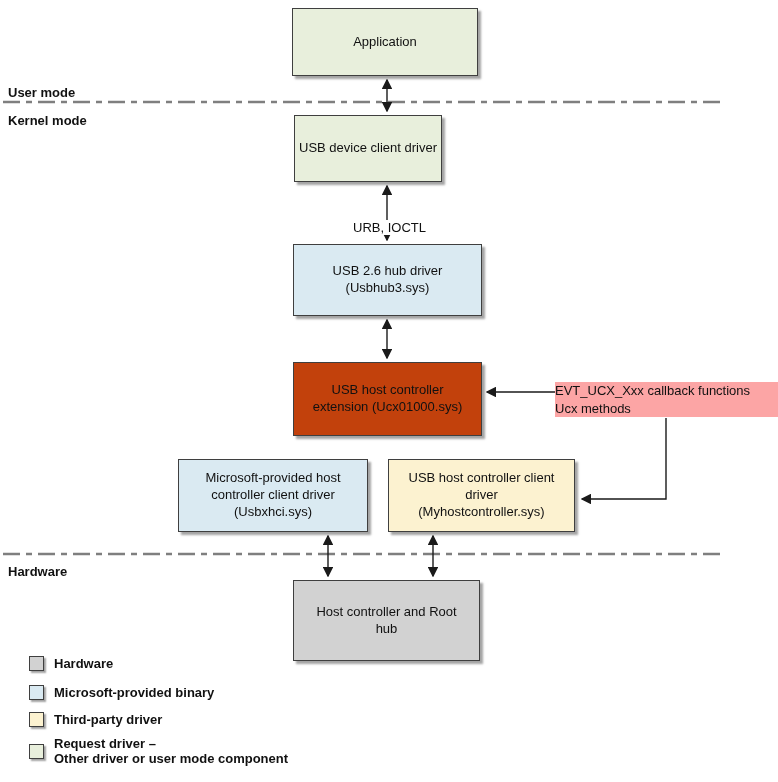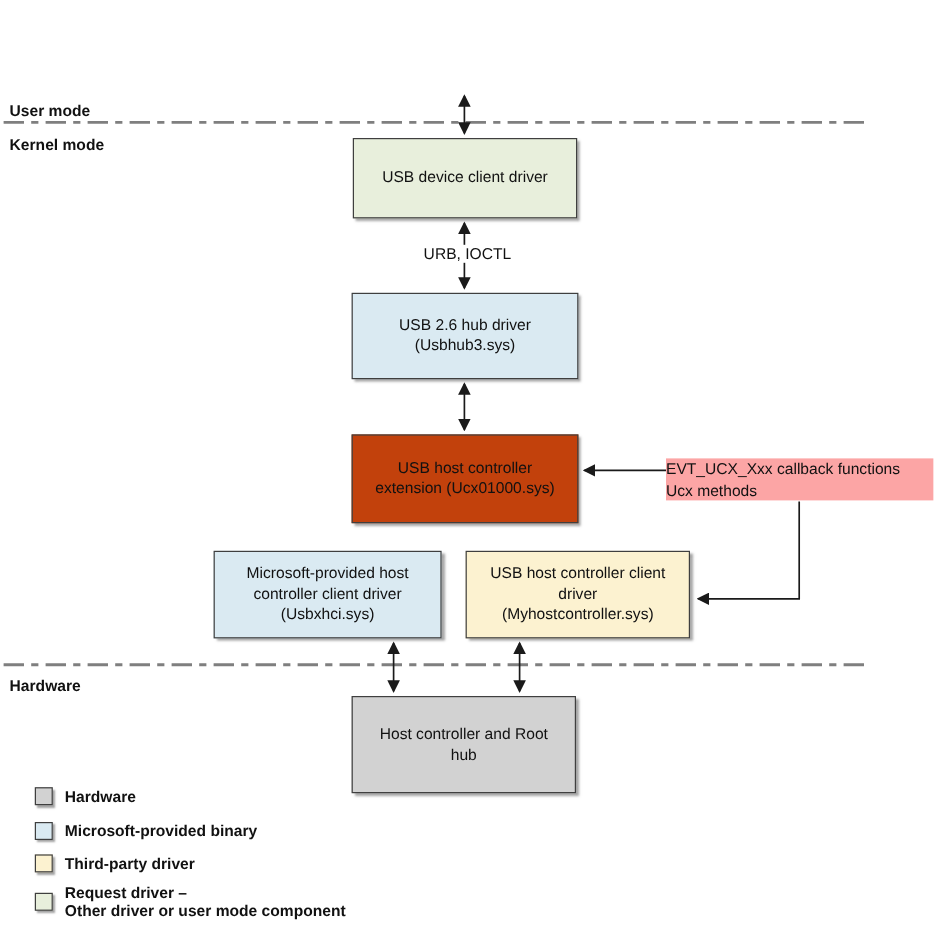--- a/index.html
+++ b/index.html
@@ -9,36 +9,39 @@
   }
   svg.overlay{position:absolute;left:0;top:0;pointer-events:none;z-index:5;}
   .box{
     position:absolute;display:flex;flex-direction:column;justify-content:center;align-items:center;
     border:1.4px solid #3f3f3f;box-shadow:2.5px 2.5px 2px rgba(90,90,90,.55);
     font-size:13px;line-height:1.3;text-align:center;z-index:2;box-sizing:border-box;
   }
   .box span{display:block;white-space:nowrap;}
   .seclabel{position:absolute;font-weight:bold;font-size:13px;z-index:6;}
   .annot{position:absolute;font-size:13px;z-index:6;}
-  .urb{background:#fff;text-align:center;padding:0 2px;}
+  .urb{background:#fff;text-align:center;padding:0 2px;margin-top:16px;}
   .evt{width:224px;line-height:1.35;background:#fca5a5;}
   .legend-row{position:absolute;display:flex;align-items:center;gap:10px;z-index:2;}
   .swatch{
     width:15px;height:15px;flex:0 0 auto;border:1.3px solid #3f3f3f;
     box-shadow:2px 2px 1.5px rgba(90,90,90,.55);box-sizing:border-box;
   }
   .legend-label{font-weight:bold;font-size:13px;line-height:1.18;}
 </style>
 </head>
 <body>
 
 <div id="canvas">
 
+  <div class="box" style="left: 292px; top: 8px; width: 186px; height: 68px; background: rgb(232, 239, 220);">
+    <span>Application</span>
+  </div>
 
-  <div class="box" style="left: 294px; top: 115px; width: 187px; height: 67px; background: rgb(232, 239, 220);">
+  <div class="box" style="left: 294px; top: 115px; width: 148px; height: 67px; background: rgb(232, 239, 220);">
     <span>USB device client driver</span>
   </div>
 
   <div class="box" style="left: 293px; top: 244px; width: 189px; height: 72px; background: rgb(218, 234, 242);">
     <span>USB 2.6 hub driver</span>
     <span>(Usbhub3.sys)</span>
   </div>
 
   <div class="box" style="left: 293px; top: 362px; width: 189px; height: 74px; background: #c2410c;">
     <span>USB host controller</span>

